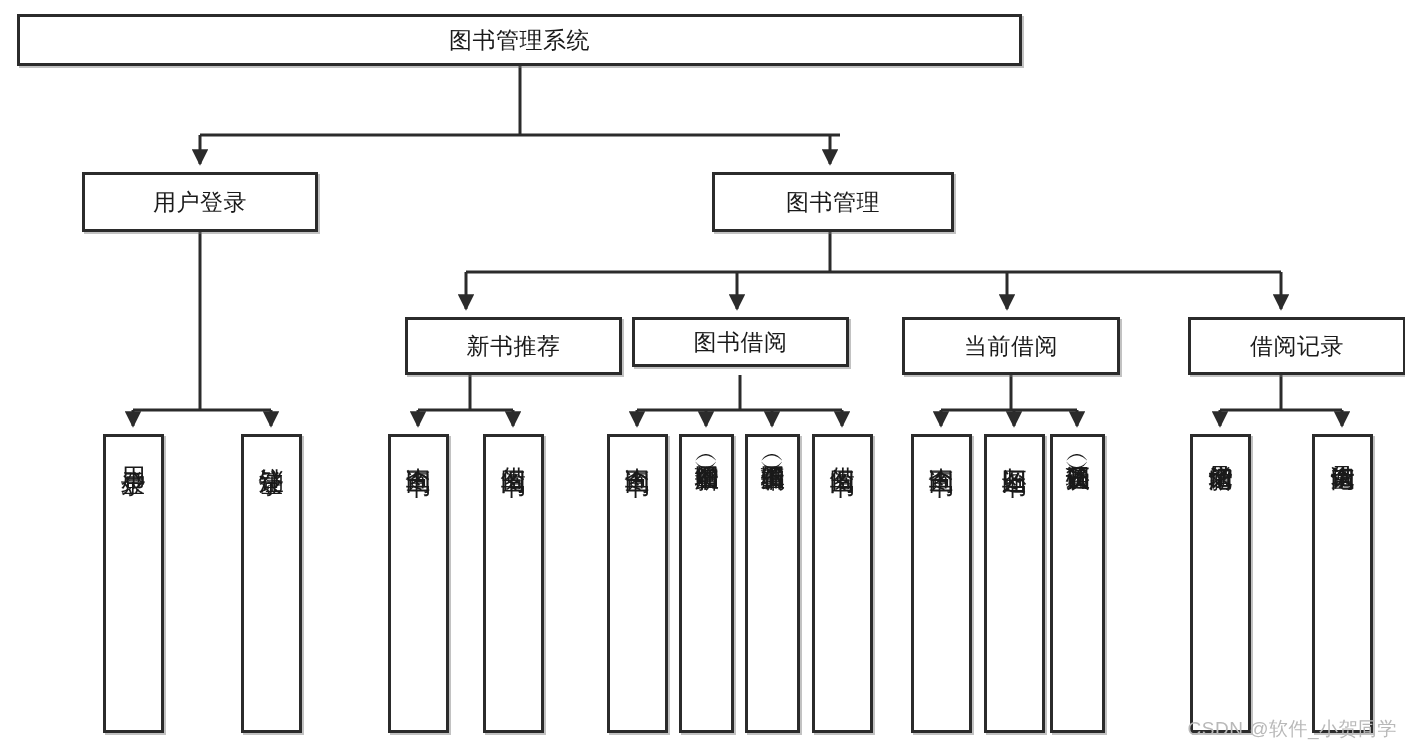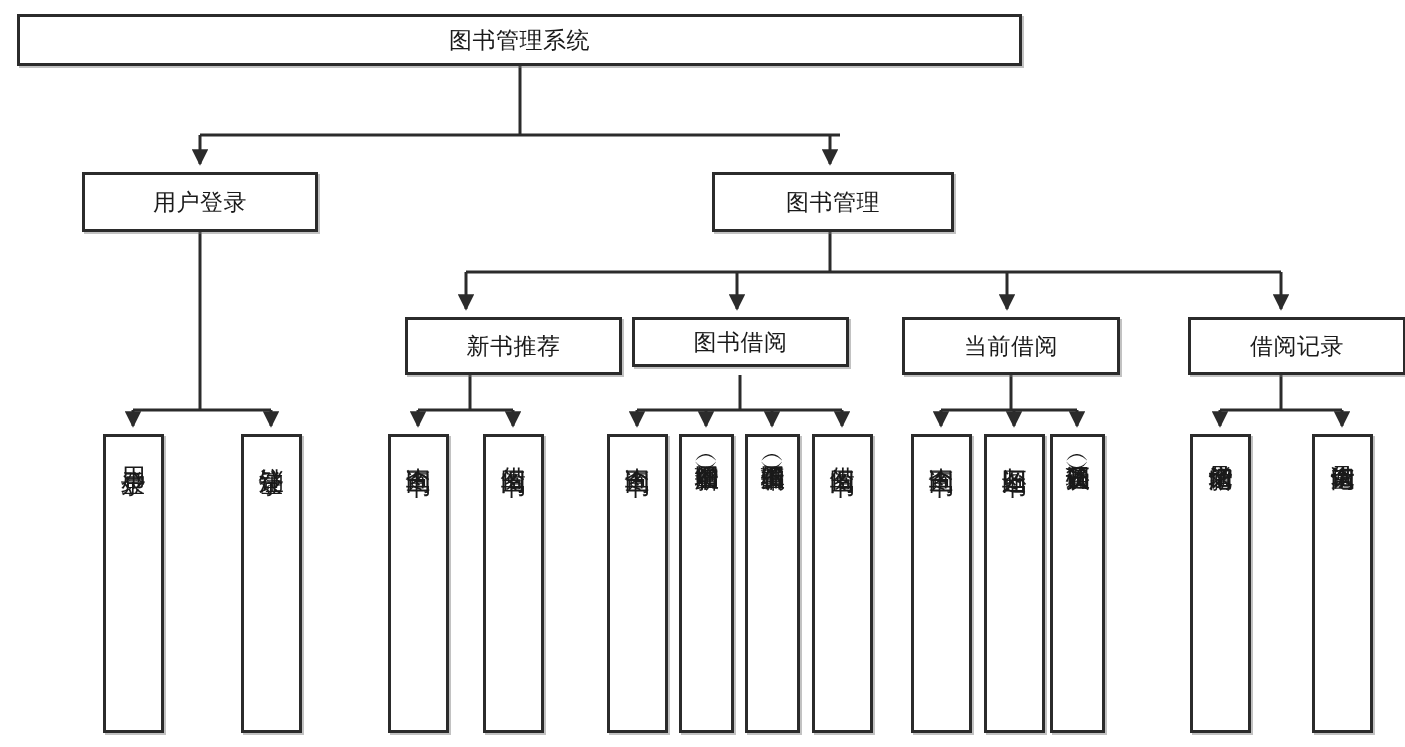--- a/index.html
+++ b/index.html
@@ -185,13 +185,14 @@
   <div class="node v tall" style="left:1050px;top:434px;width:55px;height:299px;">
     <span class="lbl">确认归还（管理员）</span>
   </div>
   <div class="node v tall" style="left:1190px;top:434px;width:61px;height:299px;">
     <span class="lbl">新增借阅记录</span>
   </div>
   <div class="node v tall" style="left:1312px;top:434px;width:61px;height:299px;">
     <span class="lbl">查询借阅记录</span>
   </div>
 
+  <div id="watermark">CSDN @软件_小贺同学</div>
 </div>
 
 </body></html>

